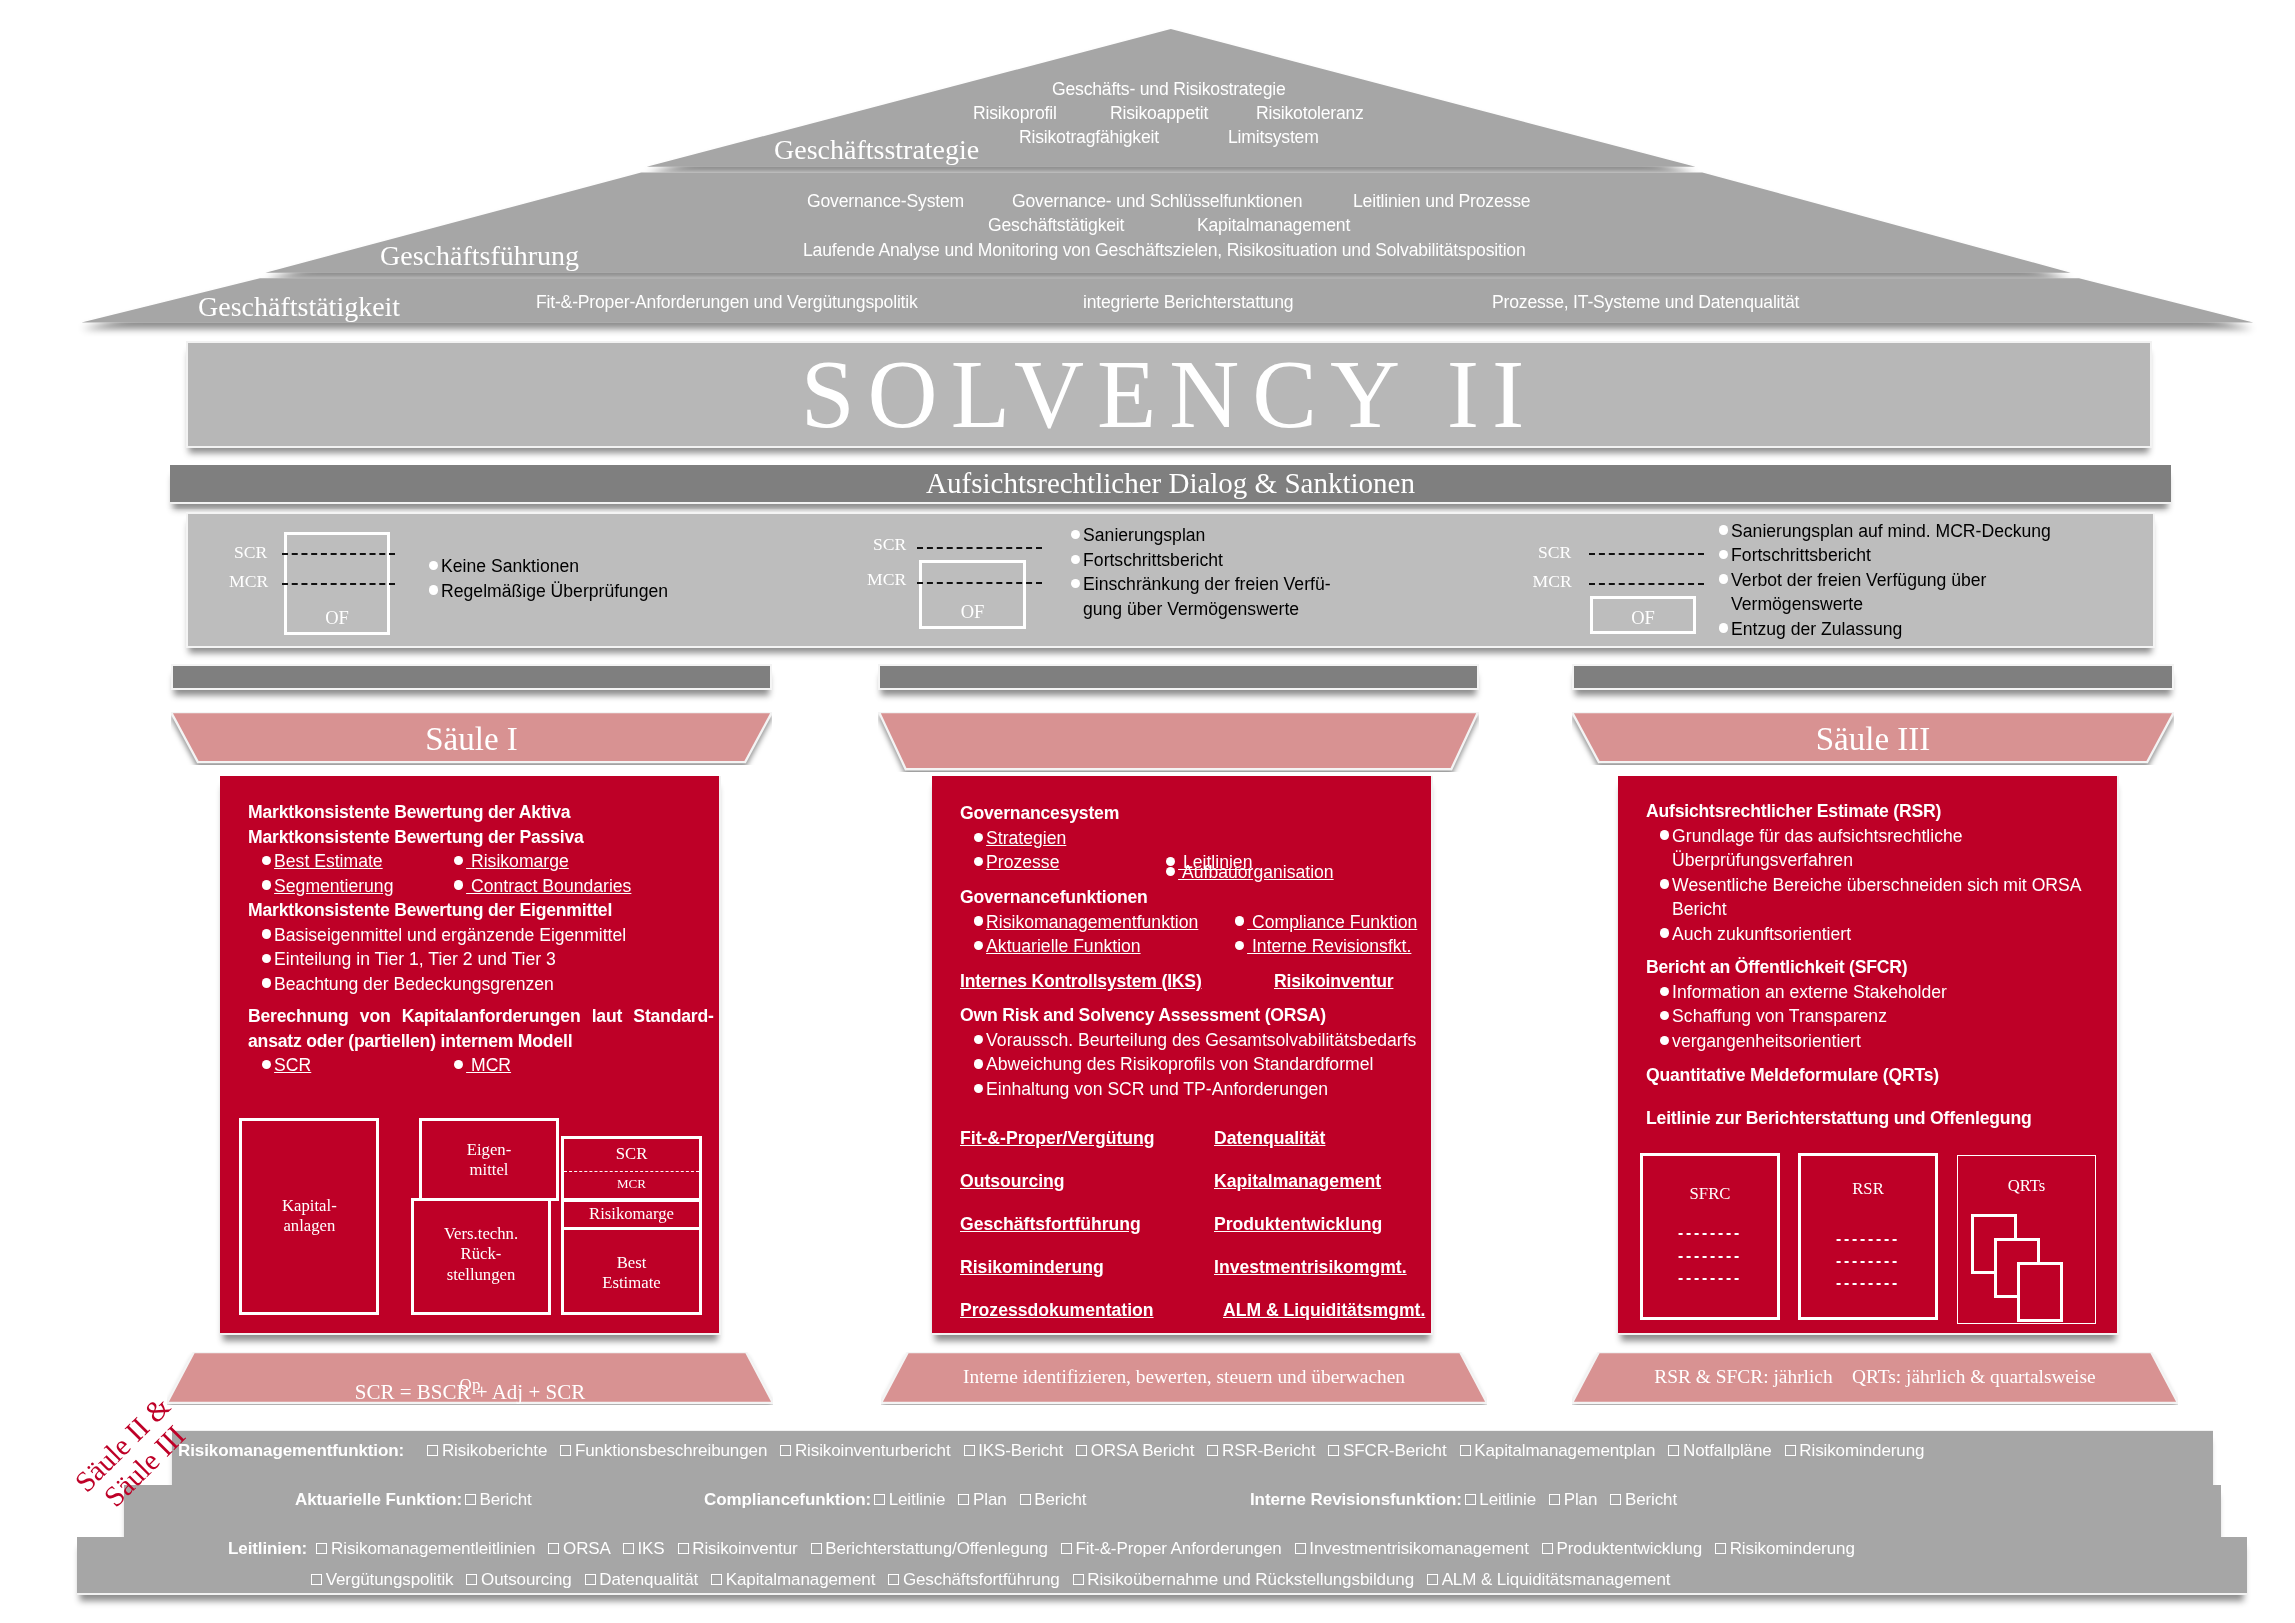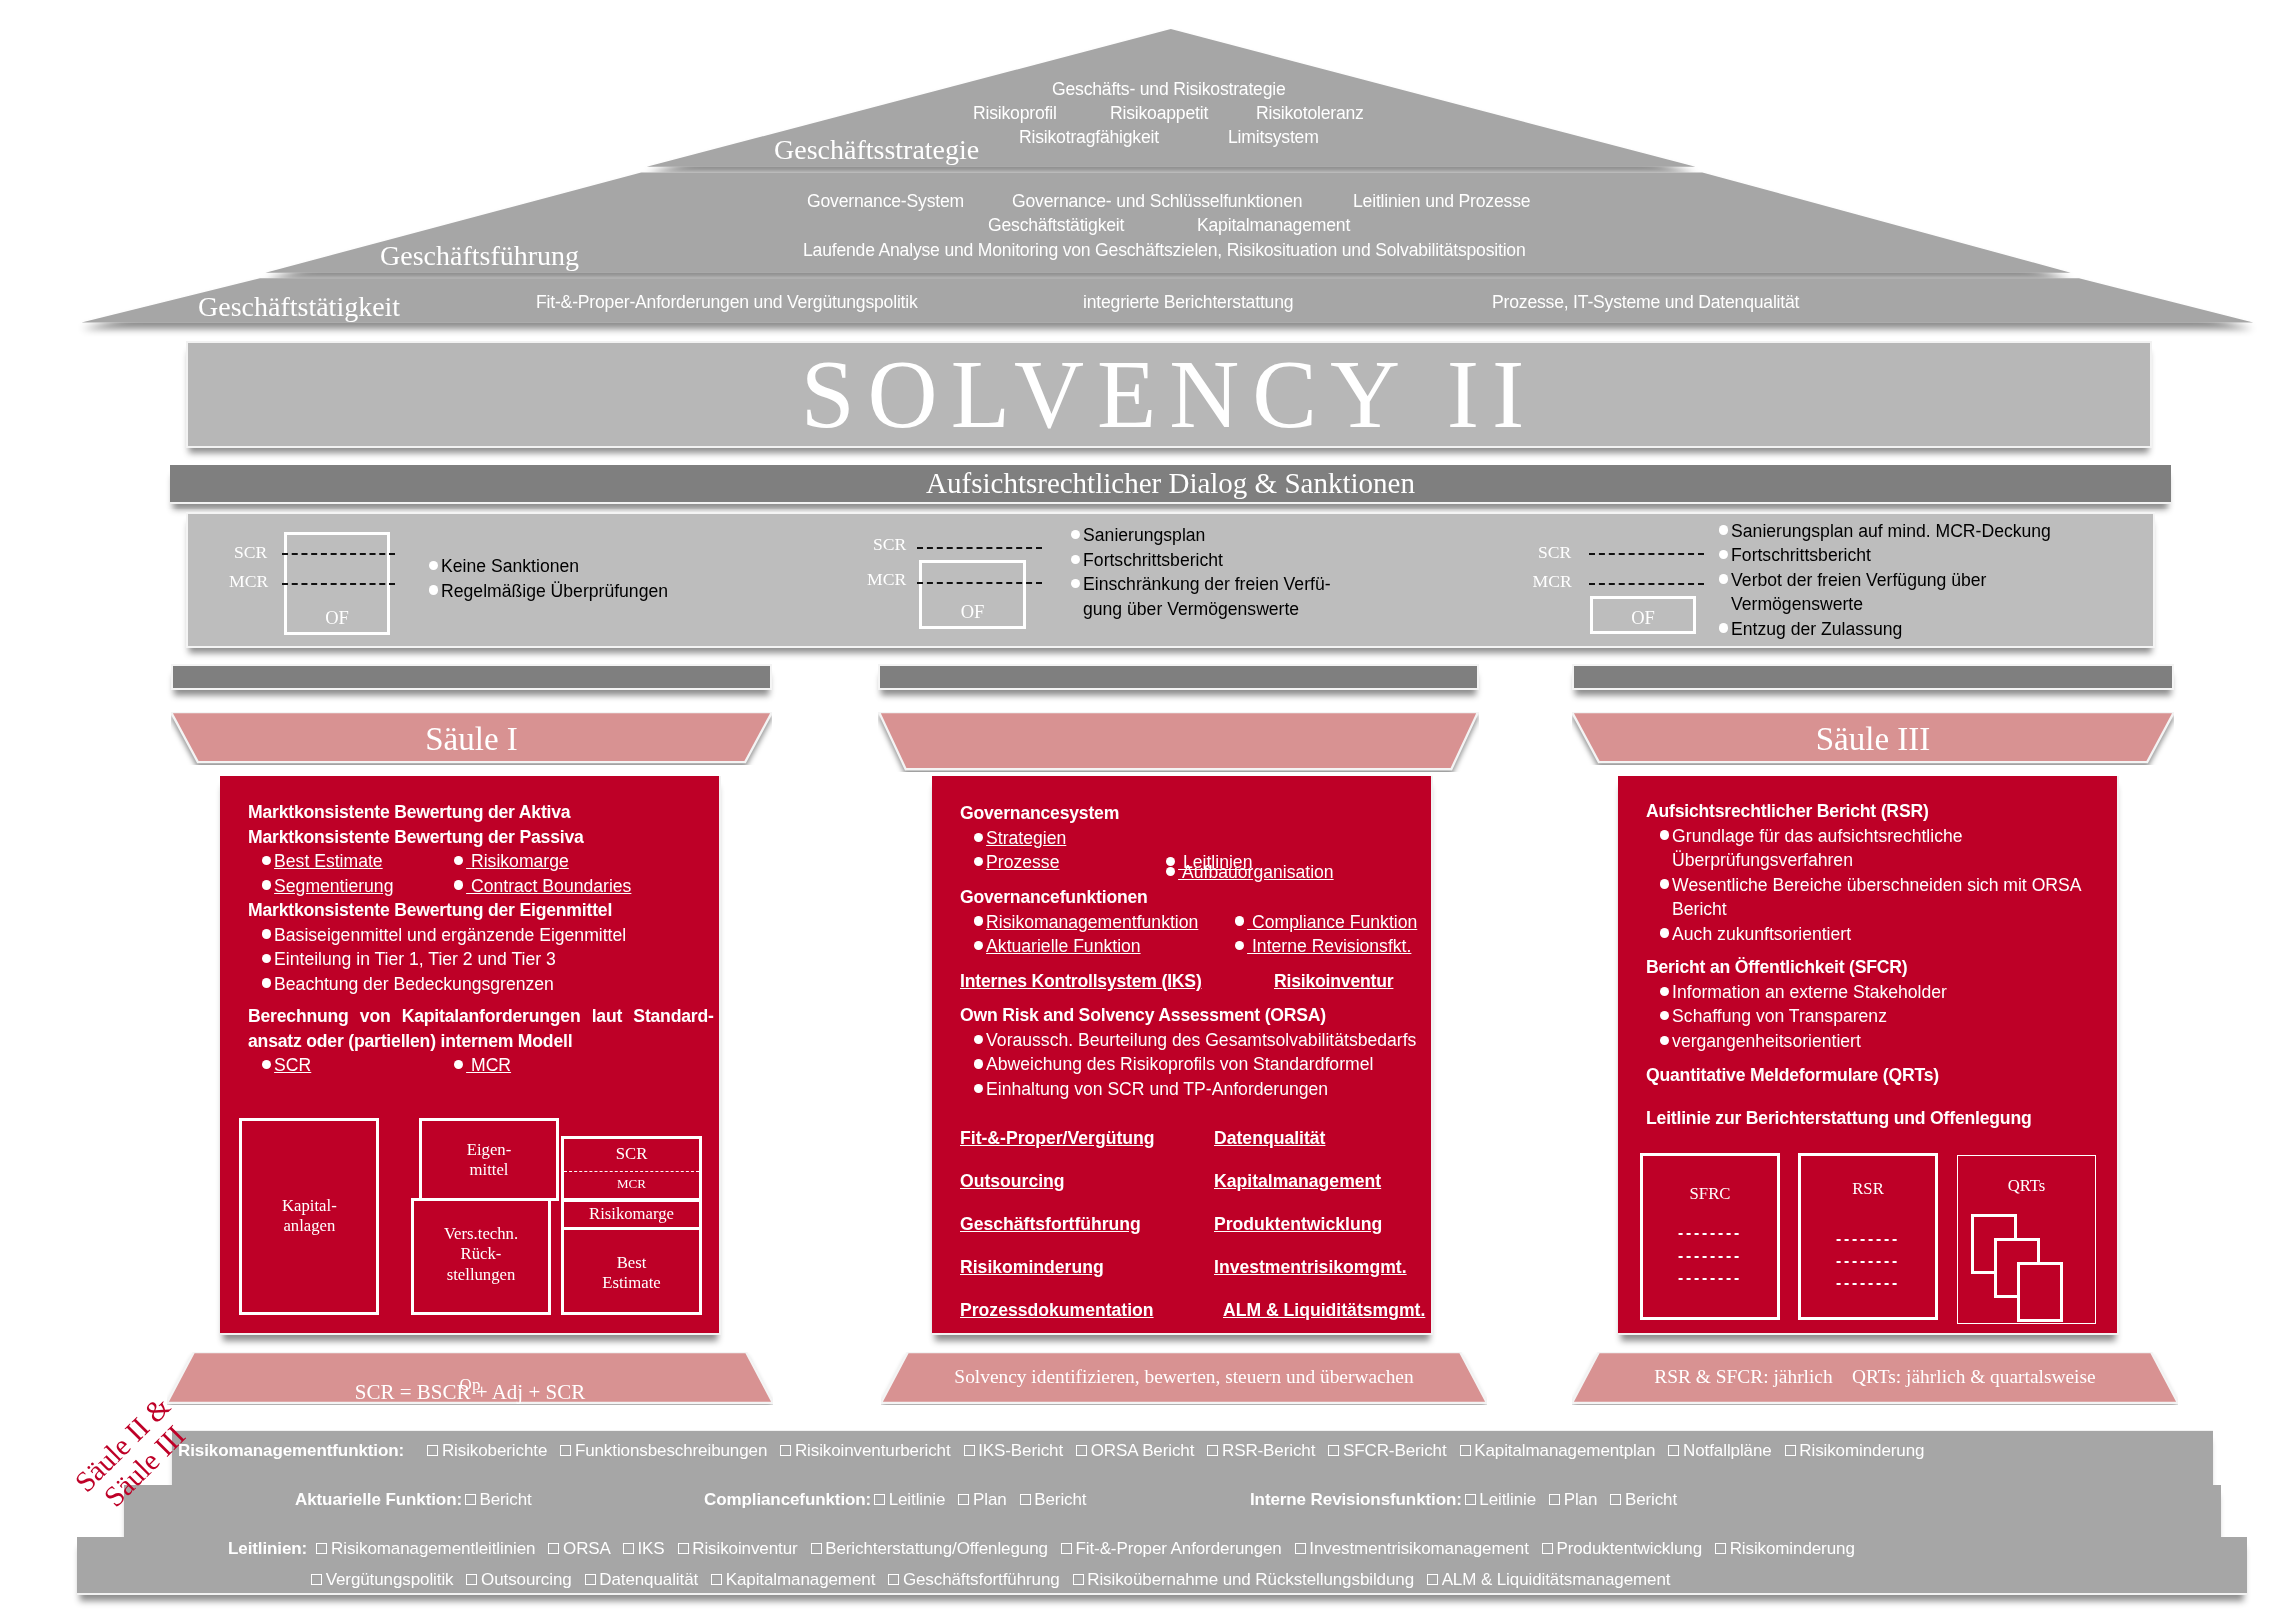--- a/index.html
+++ b/index.html
@@ -282,21 +282,21 @@
       </div>
     <div class="row2" style="height:43px;">
         <span class="b2">Prozessdokumentation</span>
         <span class="b2" style="left:263px;">ALM &amp; Liquiditätsmgmt.</span>
       </div>
   </div>
 </div>
 
 <div class="pillar-body shadow" style="left:1618px; width:501px;">
   <div class="pb-text" style="left:28px; top:23px; width:463px;">
-    <div class="h">Aufsichtsrechtlicher Bericht (RSR)</div>
+    <div class="h">Aufsichtsrechtlicher Estimate (RSR)</div>
     <div style="padding-left:14px;"><span class="bullet"></span><span>Grundlage für das aufsichtsrechtliche</span></div>
     <div style="padding-left:26px;"><span>Überprüfungsverfahren</span></div>
     <div style="padding-left:14px;"><span class="bullet"></span><span>Wesentliche Bereiche überschneiden sich mit ORSA</span></div>
     <div style="padding-left:26px;"><span>Bericht</span></div>
     <div style="padding-left:14px;"><span class="bullet"></span><span>Auch zukunftsorientiert</span></div>
     <div style="height:9.3px;"></div>
     <div class="h">Bericht an Öffentlichkeit (SFCR)</div>
     <div style="padding-left:14px;"><span class="bullet"></span><span>Information an externe Stakeholder</span></div>
     <div style="padding-left:14px;"><span class="bullet"></span><span>Schaffung von Transparenz</span></div>
     <div style="padding-left:14px;"><span class="bullet"></span><span>vergangenheitsorientiert</span></div>
@@ -329,21 +329,21 @@
 <div class="pillar-base" style="left:167px; width:606px;">
   <svg width="606" height="53" viewBox="0 0 1310 114">
       <polygon points="58,0 1252,0 1310,110 0,110" fill="#d89292" stroke="#f4f4f4" stroke-width="5" filter="drop-shadow(0 12px 6px rgba(0,0,0,0.4))"></polygon>
     </svg>
   <span><span>SCR = BSCR + Adj + SCR</span><sub style="font-size:17px;">Op</sub></span>
 </div>
 <div class="pillar-base" style="left:881px; width:606px;">
   <svg width="606" height="53" viewBox="0 0 1310 114">
       <polygon points="58,0 1252,0 1310,110 0,110" fill="#d89292" stroke="#f4f4f4" stroke-width="5" filter="drop-shadow(0 12px 6px rgba(0,0,0,0.4))"></polygon>
     </svg>
-  <span style="font-size:19.4px;">Solvency identifizieren, bewerten, steuern und überwachen</span>
+  <span style="font-size:19.4px;">Interne identifizieren, bewerten, steuern und überwachen</span>
 </div>
 <div class="pillar-base" style="left:1572px; width:606px;">
   <svg width="606" height="53" viewBox="0 0 1310 114">
       <polygon points="58,0 1252,0 1310,110 0,110" fill="#d89292" stroke="#f4f4f4" stroke-width="5" filter="drop-shadow(0 12px 6px rgba(0,0,0,0.4))"></polygon>
     </svg>
   <span style="font-size:19.4px; white-space:pre;">RSR &amp; SFCR: jährlich    QRTs: jährlich &amp; quartalsweise</span>
 </div>
 
 <div class="step shadow" style="left:172px; top:1430px; width:2041px; height:56px; border-top:1.9px solid #f2f2f2;"></div>
 <div class="step shadow" style="left:124px; top:1485px; width:2097px; height:52px;"></div>

